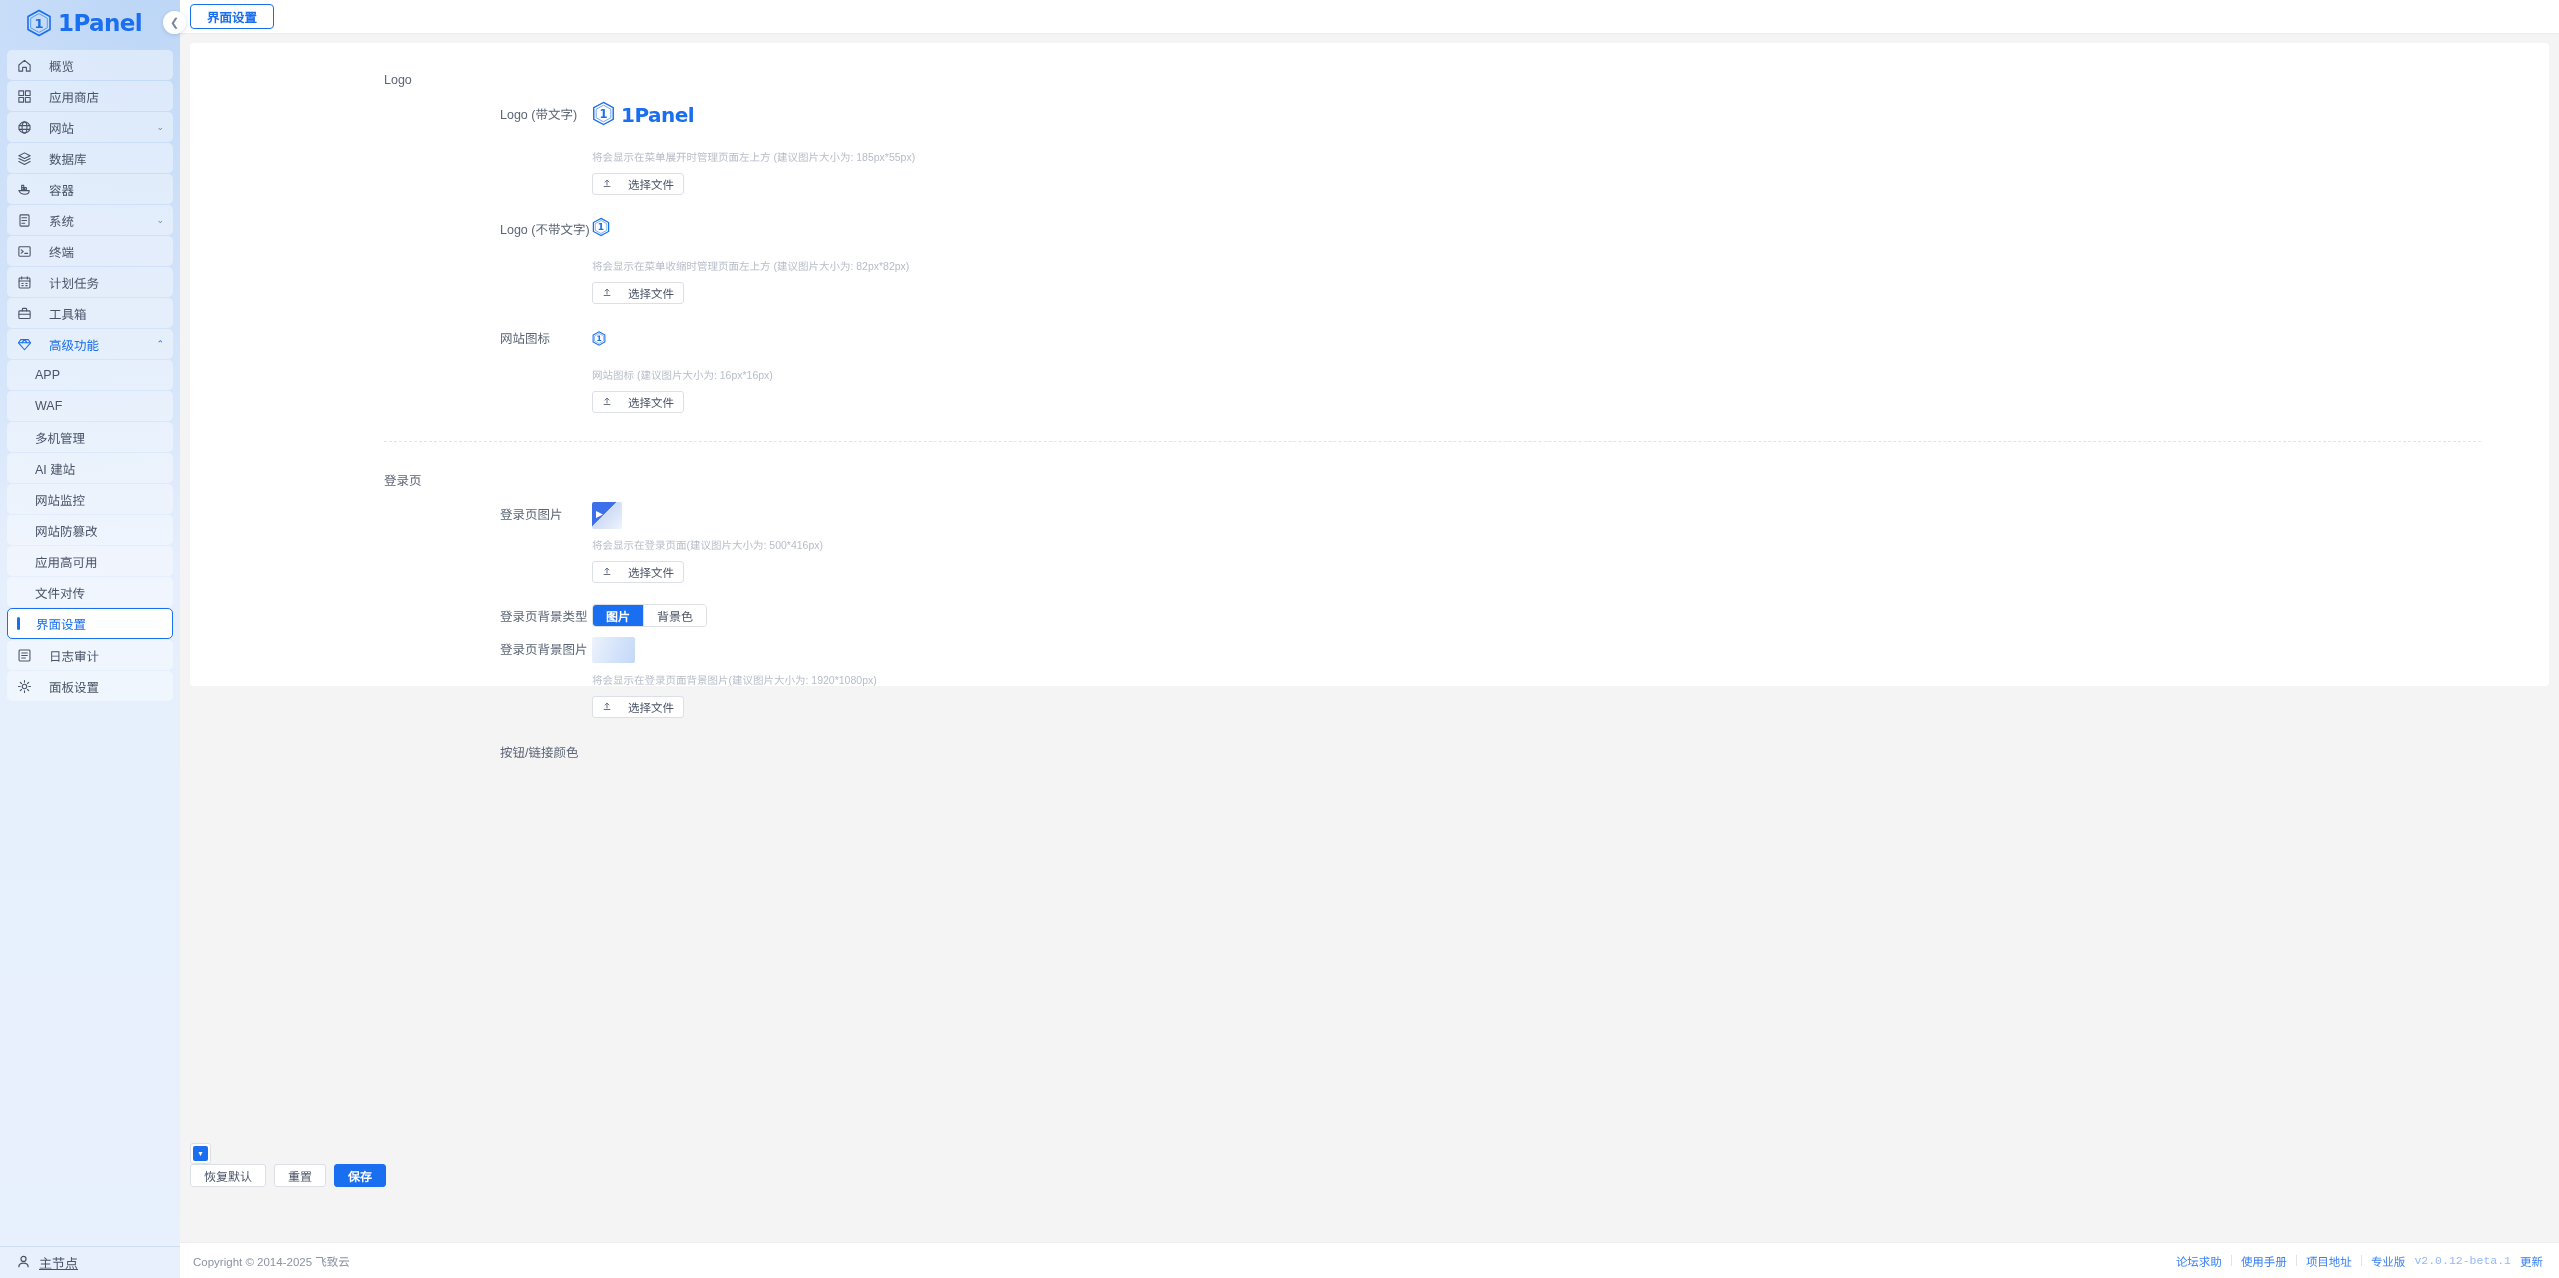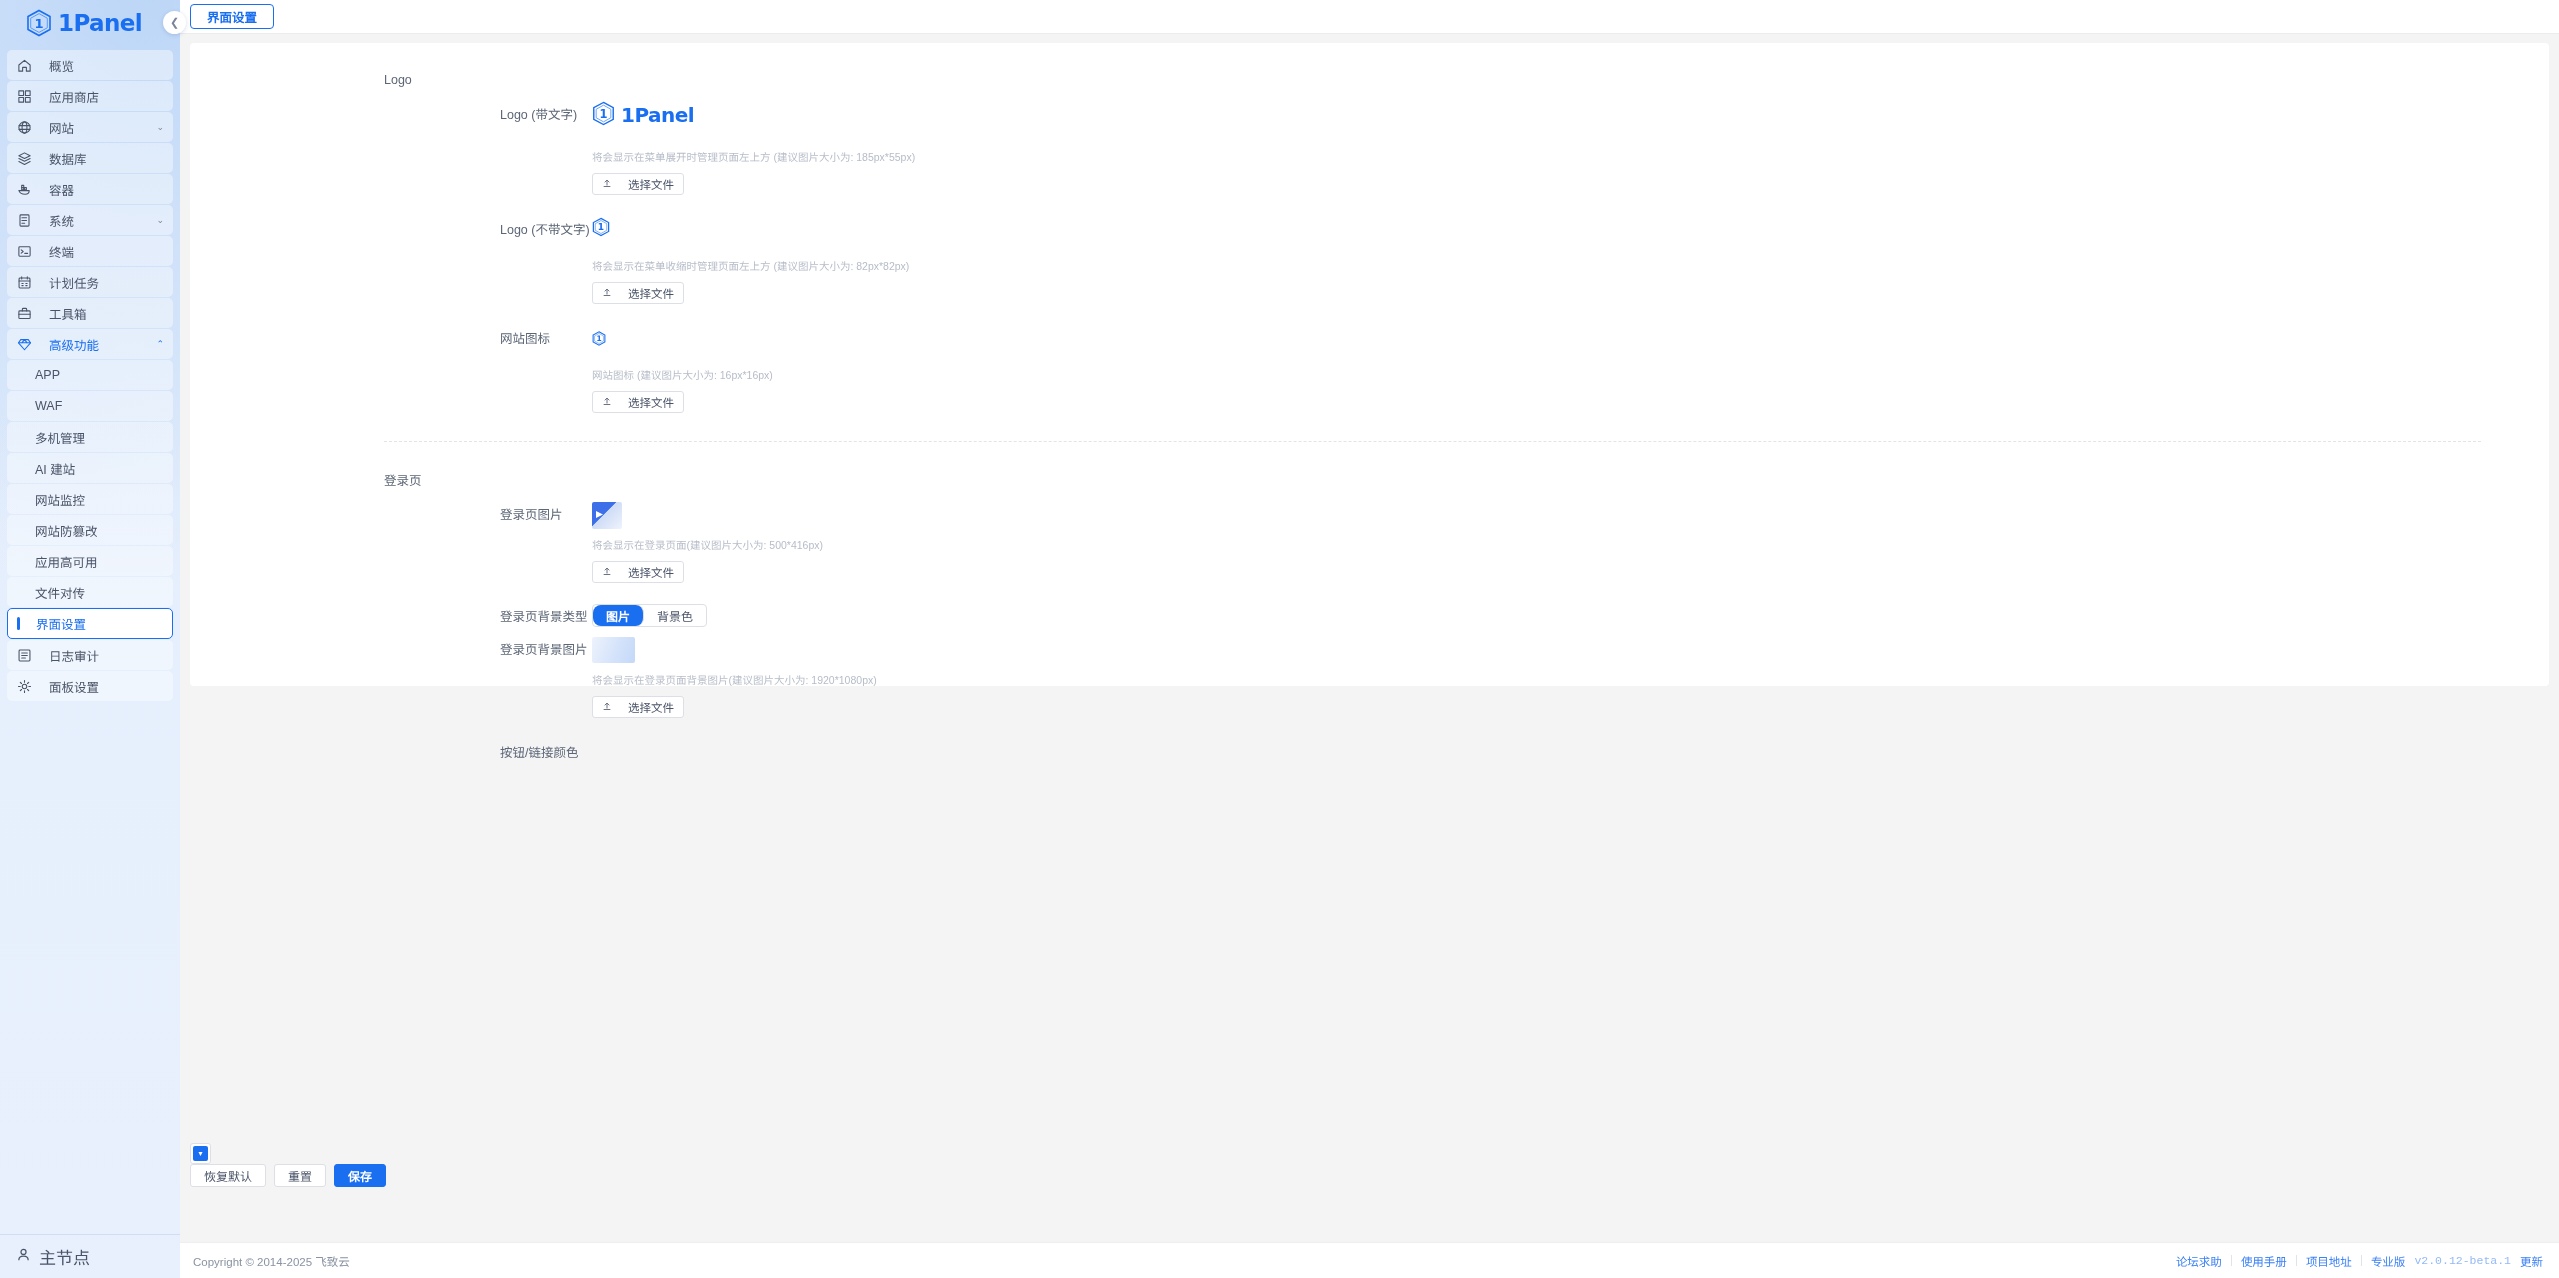--- a/index.html
+++ b/index.html
@@ -59,23 +59,24 @@
   .menu-item.sub { padding-left: 28px; }
   .menu-item.sub.selected {
     background: #ffffff; border: 1.4px solid #1a6ef0;
     color: #1a6ef0; position: relative; height: 31px;
   }
   .menu-item.sub.selected .sel-bar {
     position: absolute; left: 9px; top: 8px;
     width: 3px; height: 13px; background: #1a6ef0; border-radius: 2px;
   }
   .sidebar-footer {
-    height: 44px; display: flex; align-items: center;
-    padding: 0 16px; gap: 8px; color: #4a5468; font-size: 17px;
+    height: 32px; display: flex; align-items: center;
+    padding: 0 16px; gap: 8px; color: #4a5468; font-size: 13px;
     border-top: 1px solid rgba(180,200,230,0.45);
+    text-decoration: underline;
   }
   .sidebar-footer svg { width: 15px; height: 15px; }
 
   
   .main { flex: 1; display: flex; flex-direction: column; background: #f4f4f5; min-width: 0; }
   .topbar {
     height: 34px; background: #ffffff; display: flex; align-items: center;
     padding-left: 10px; border-bottom: 1px solid #ececed; flex: 0 0 34px;
   }
   .tab {
@@ -135,21 +136,20 @@
   .thumb-bg {
     width: 43px; height: 26px; border-radius: 2px;
     background: linear-gradient(110deg, #eef3fc 0%, #dbe7fb 40%, #c3d8f8 100%);
   }
   .seg { display: inline-flex; border-radius: 4px; overflow: hidden;
          border: 1px solid #dcdfe6; height: 23px; }
   .seg-item {
     padding: 0 13px; display: flex; align-items: center; justify-content: center;
     font-size: 12px; color: #4a5468; background: #fff; cursor: pointer;
     border-right: 1px solid #dcdfe6;
-    border-radius: 8px;
   }
   .seg-item:last-child { border-right: none; }
   .seg-item.on { background: #1a6ef0; color: #fff; font-weight: 700; }
   .color-swatch {
     width: 21px; height: 21px; border: 1px solid #dcdfe6; border-radius: 3px;
     background: #fff; padding: 2px; display: inline-flex; cursor: pointer;
   }
   .color-swatch i {
     flex: 1; border-radius: 2px; background: #1a6ef0;
     display: flex; align-items: center; justify-content: center;

